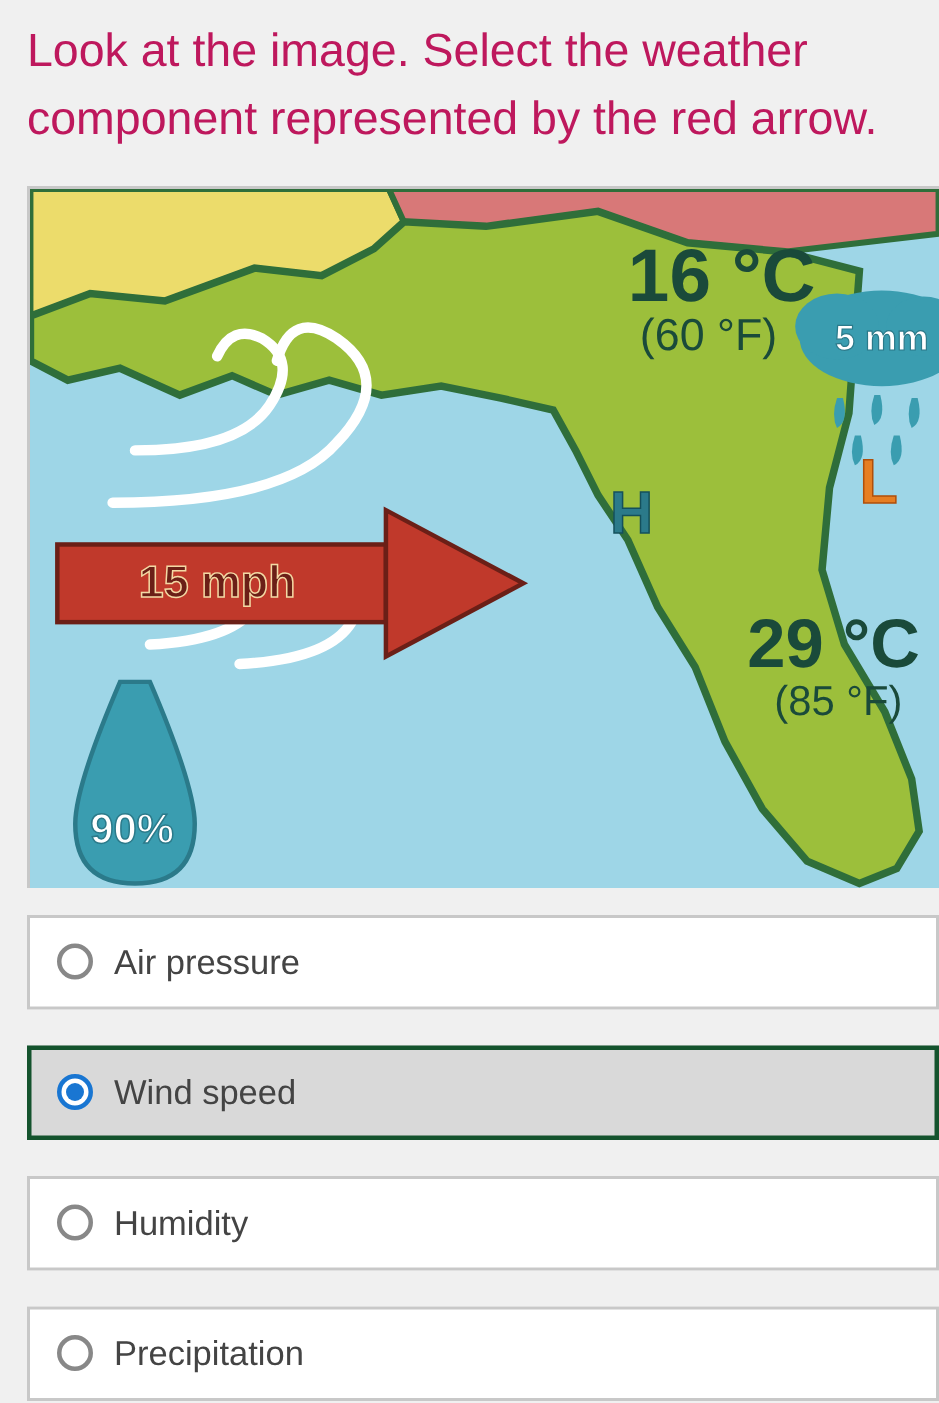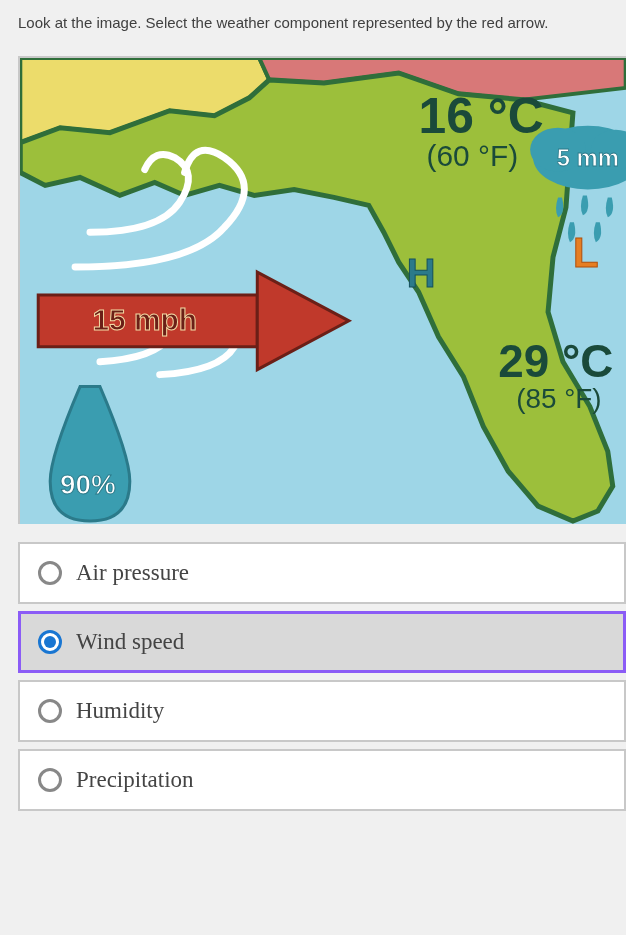--- a/index.html
+++ b/index.html
@@ -6,49 +6,48 @@
   body {
     font-family: Arial, Helvetica, sans-serif;
     background: #f0f0f0;
     width: 626px;
     height: 935px;
     overflow: hidden;
     color: #444;
   }
   .question {
     padding: 12px 18px 22px 18px;
-    font-size: 15px;
+    font-size: 31px;
     line-height: 1.45;
-    color: #404040;
+    color: #be185d;
   }
   .map-wrap {
     margin: 0 0 18px 18px;
     width: 608px;
     height: 468px;
     position: relative;
     border-top: 2px solid #c8c8c8;
     border-left: 2px solid #c8c8c8;
     overflow: hidden;
     background: #9ed6e7;
   }
   .map-svg { display: block; width: 100%; height: 100%; }
   .options { margin-left: 18px; width: 608px; }
   .option {
     border: 2px solid #c8c8c8;
     background: #fff;
     padding: 16px 18px;
-    margin-bottom: 7px;
+    margin-bottom: 24px;
     display: flex;
     align-items: center;
     cursor: pointer;
-    font-family: Liberation Serif, serif;
   }
   .option.selected {
     background: #d9d9d9;
-    border: 3px solid #8b5cf6;
+    border: 3px solid #14532d;
     padding: 15px 17px;
   }
   .radio {
     width: 24px; height: 24px;
     border: 3px solid #888;
     border-radius: 50%;
     margin-right: 14px;
     position: relative;
     flex-shrink: 0;
     background: #fff;

